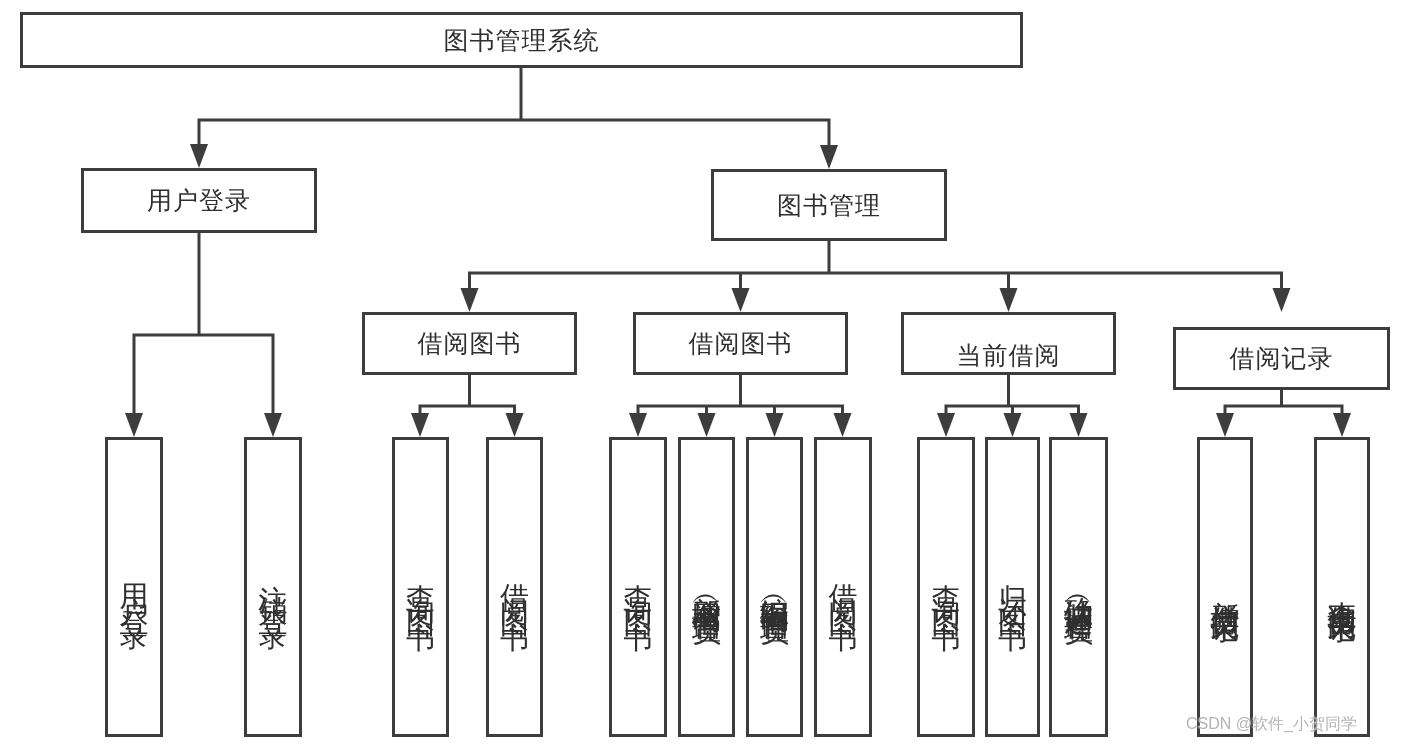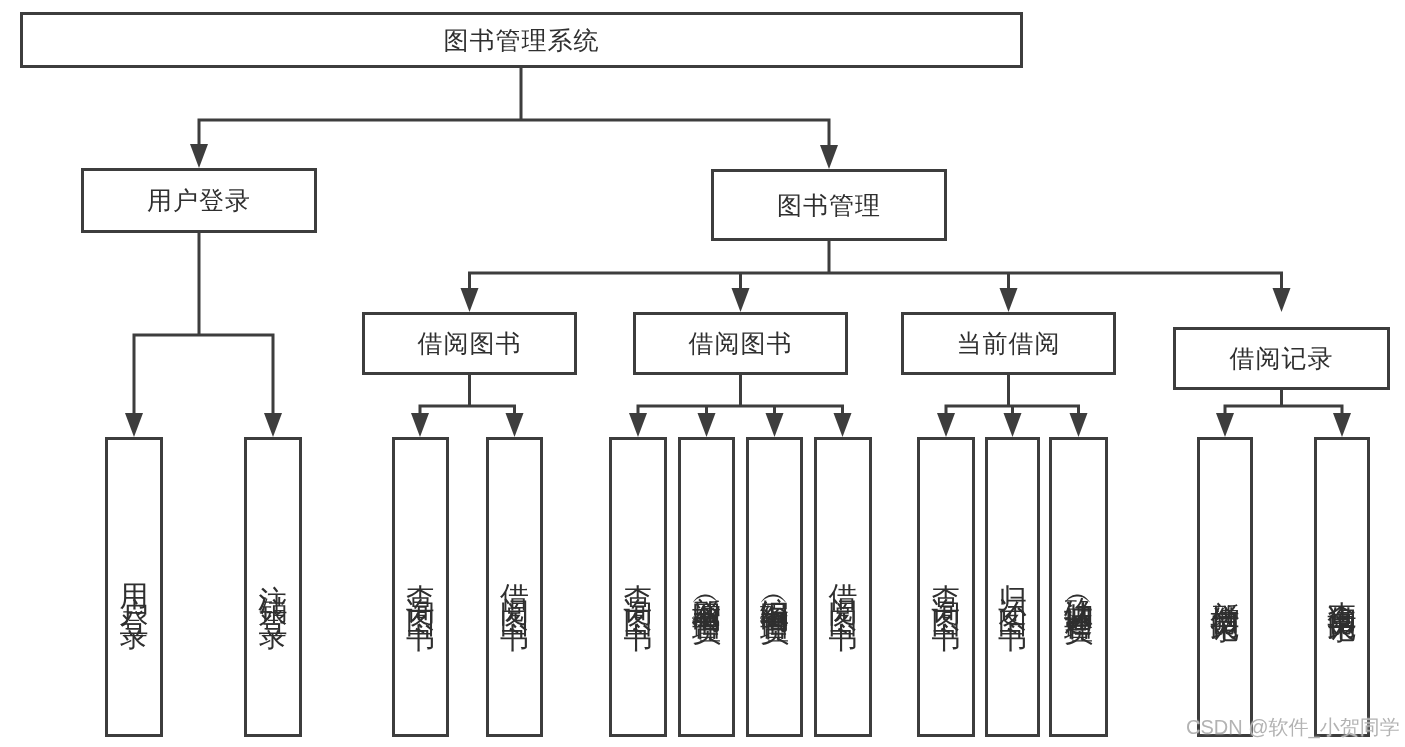--- a/index.html
+++ b/index.html
@@ -43,21 +43,21 @@
   }
   .vs { letter-spacing: 13px; }
   .vm { letter-spacing: 3px; }
 
   
   #b-root    { left: 20px;   top: 12px;  width: 1003px; height: 56px; }
   #b-login   { left: 81px;   top: 168px; width: 236px;  height: 65px; }
   #b-mgmt    { left: 711px;  top: 169px; width: 236px;  height: 72px; }
   #b-rec     { left: 362px;  top: 312px; width: 215px;  height: 63px; }
   #b-borrow  { left: 633px;  top: 312px; width: 215px;  height: 63px; }
-  #b-current { left: 901px;  top: 312px; width: 215px;  height: 63px; }
+  #b-current { left: 901px;  top: 312px; width: 215px;  height: 63px; align-items: flex-end; }
   #b-records { left: 1173px; top: 327px; width: 217px;  height: 63px; }
 
   
   #l-a1 { left: 105px;  width: 58px; }
   #l-a2 { left: 244px;  width: 58px; }
   #l-b1 { left: 392px;  width: 57px; }
   #l-b2 { left: 486px;  width: 57px; }
   #l-c1 { left: 609px;  width: 58px; }
   #l-c2 { left: 678px;  width: 57px; }
   #l-c3 { left: 746px;  width: 57px; }
@@ -65,21 +65,21 @@
   #l-d1 { left: 917px;  width: 58px; }
   #l-d2 { left: 985px;  width: 55px; }
   #l-d3 { left: 1049px; width: 59px; }
   #l-e1 { left: 1197px; width: 56px; }
   #l-e2 { left: 1314px; width: 56px; }
 
   .watermark {
     position: absolute;
     left: 1186px;
     top: 714px;
-    font-size: 20px;
+    font-size: 16px;
     color: #b3b3b3;
     white-space: nowrap;
     text-shadow: 0 0 2px #ffffff;
   }
 </style>
 </head>
 <body>
 
 <div class="stage">
 

